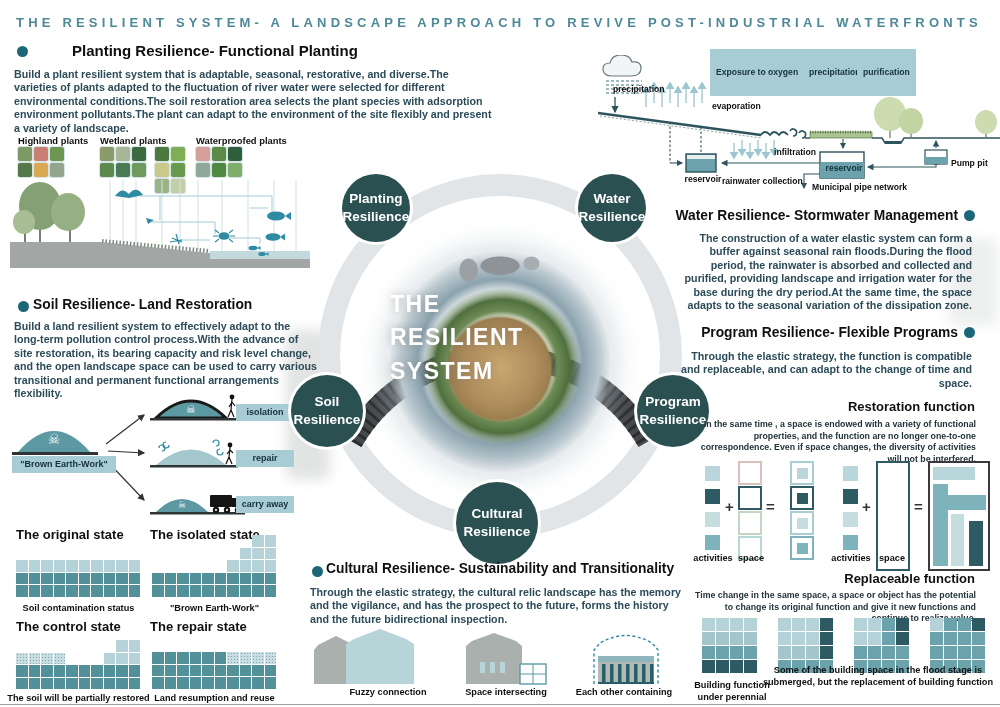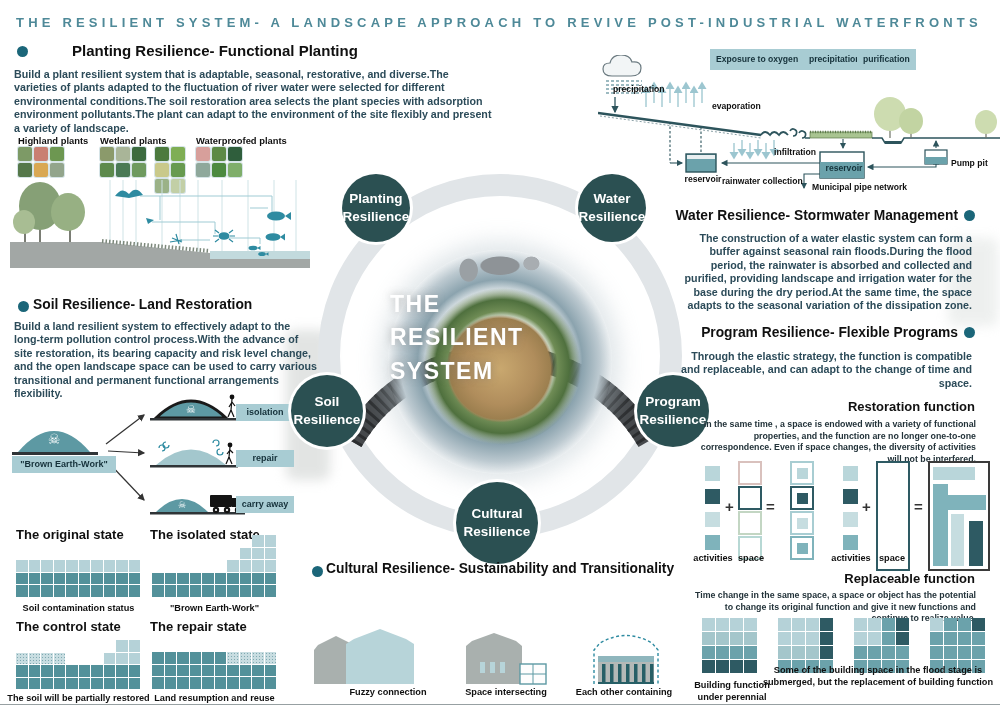--- a/index.html
+++ b/index.html
@@ -12,21 +12,21 @@
   .h2{font-weight:bold;color:#101010;font-size:15px;}
   .h2s{font-weight:bold;color:#101010;font-size:13.8px;}
   .bullet{width:11px;height:11px;border-radius:50%;background:#1b6679;}
   .body-txt{font-weight:bold;color:#2c4b59;font-size:10.7px;line-height:1.26;}
   .right{text-align:right;}
   .lbl{font-weight:bold;color:#101010;font-size:9.4px;}
   .tiny{font-weight:bold;color:#101010;font-size:8.6px;white-space:nowrap;}
   .sub-title{font-weight:bold;color:#101010;font-size:13px;}
   .sub-body{font-weight:bold;color:#23333a;font-size:8.8px;line-height:1.32;}
   .box-label{background:#a8ccd3;color:#15313a;font-weight:bold;font-size:9px;text-align:center;line-height:17px;height:17px;}
-  .badge{background:#a8ccd3;color:#15313a;font-weight:bold;font-size:8.6px;line-height:15px;height:15px;padding:3px 6px;white-space:nowrap;}
+  .badge{background:#a8ccd3;color:#15313a;font-weight:bold;font-size:8.6px;line-height:15px;height:15px;padding:16px 6px;white-space:nowrap;}
   .caption{font-weight:bold;color:#101010;font-size:9.2px;text-align:center;line-height:1.25;}
   
   .node{position:absolute;border-radius:50%;background:#2b5052;color:#fff;display:flex;align-items:center;justify-content:center;
         text-align:center;font-weight:bold;font-size:13.5px;line-height:1.3;white-space:pre-line;box-shadow:0 0 0 3px #fff;}
   .planet{position:absolute;left:388px;top:250px;width:224px;height:224px;border-radius:50%;
     background:
       radial-gradient(ellipse 34px 16px at 50% 7%, #8e9397 0 55%, rgba(0,0,0,0) 60%),
       radial-gradient(ellipse 16px 20px at 36% 9%, #9aa0a4 0 55%, rgba(0,0,0,0) 60%),
       radial-gradient(ellipse 14px 12px at 64% 6%, #a8adb1 0 55%, rgba(0,0,0,0) 60%),
       radial-gradient(circle at 50% 53%, #c9a86f 0%, #b08d5c 22%, #9c7f4f 31%, rgba(0,0,0,0) 33%),
@@ -454,20 +454,21 @@
       <div class="grow"><span class="cell c-l"></span><span class="cell c-m"></span><span class="cell c-m"></span><span class="cell c-d"></span></div>
       <div class="grow"><span class="cell c-m"></span><span class="cell c-m"></span><span class="cell c-m"></span><span class="cell c-m"></span></div>
       <div class="grow"><span class="cell c-m"></span><span class="cell c-m"></span><span class="cell c-m"></span><span class="cell c-m"></span></div>
       <div class="grow"><span class="cell c-m"></span><span class="cell c-m"></span><span class="cell c-m"></span><span class="cell c-m"></span></div>
     </div>
   <div class="abs caption" style="left:688px;top:680px;width:88px;">Building function under perennial</div>
   <div class="abs caption" style="left:762px;top:665px;width:232px;">Some of the building space in the flood stage is submerged, but the replacement of building function</div>
 
   <div class="abs bullet" style="left:312px;top:566px;"></div>
   <div class="abs h2s" style="left:326px;top:561px;">Cultural Resilience- Sustainability and Transitionality</div>
+  <div class="abs body-txt" style="left:310px;top:586px;width:378px;">Through the elastic strategy, the cultural relic landscape has the memory and the vigilance, and has the prospect to the future, forms the history and the future bidirectional inspection.</div>
 
   <svg class="abs" style="left:308px;top:624px;" width="365" height="62" viewBox="0 0 365 62">
     <g>
       <path d="M6,60 V26 L10,21 L28,12 L46,21 L50,26 V60 Z" fill="#a9b0ae"></path>
       <path d="M38,60 V20 L46,15 L72,5 L98,15 L106,20 V60 Z" fill="#b7d4d9"></path>
     </g>
     <g>
       <path d="M158,60 V22 L164,17 L186,9 L208,17 L214,22 V60 Z" fill="#a9b0ae"></path>
       <rect x="172" y="38" width="5" height="11" fill="#b7d4d9"></rect>
       <rect x="182" y="38" width="5" height="11" fill="#b7d4d9"></rect>

